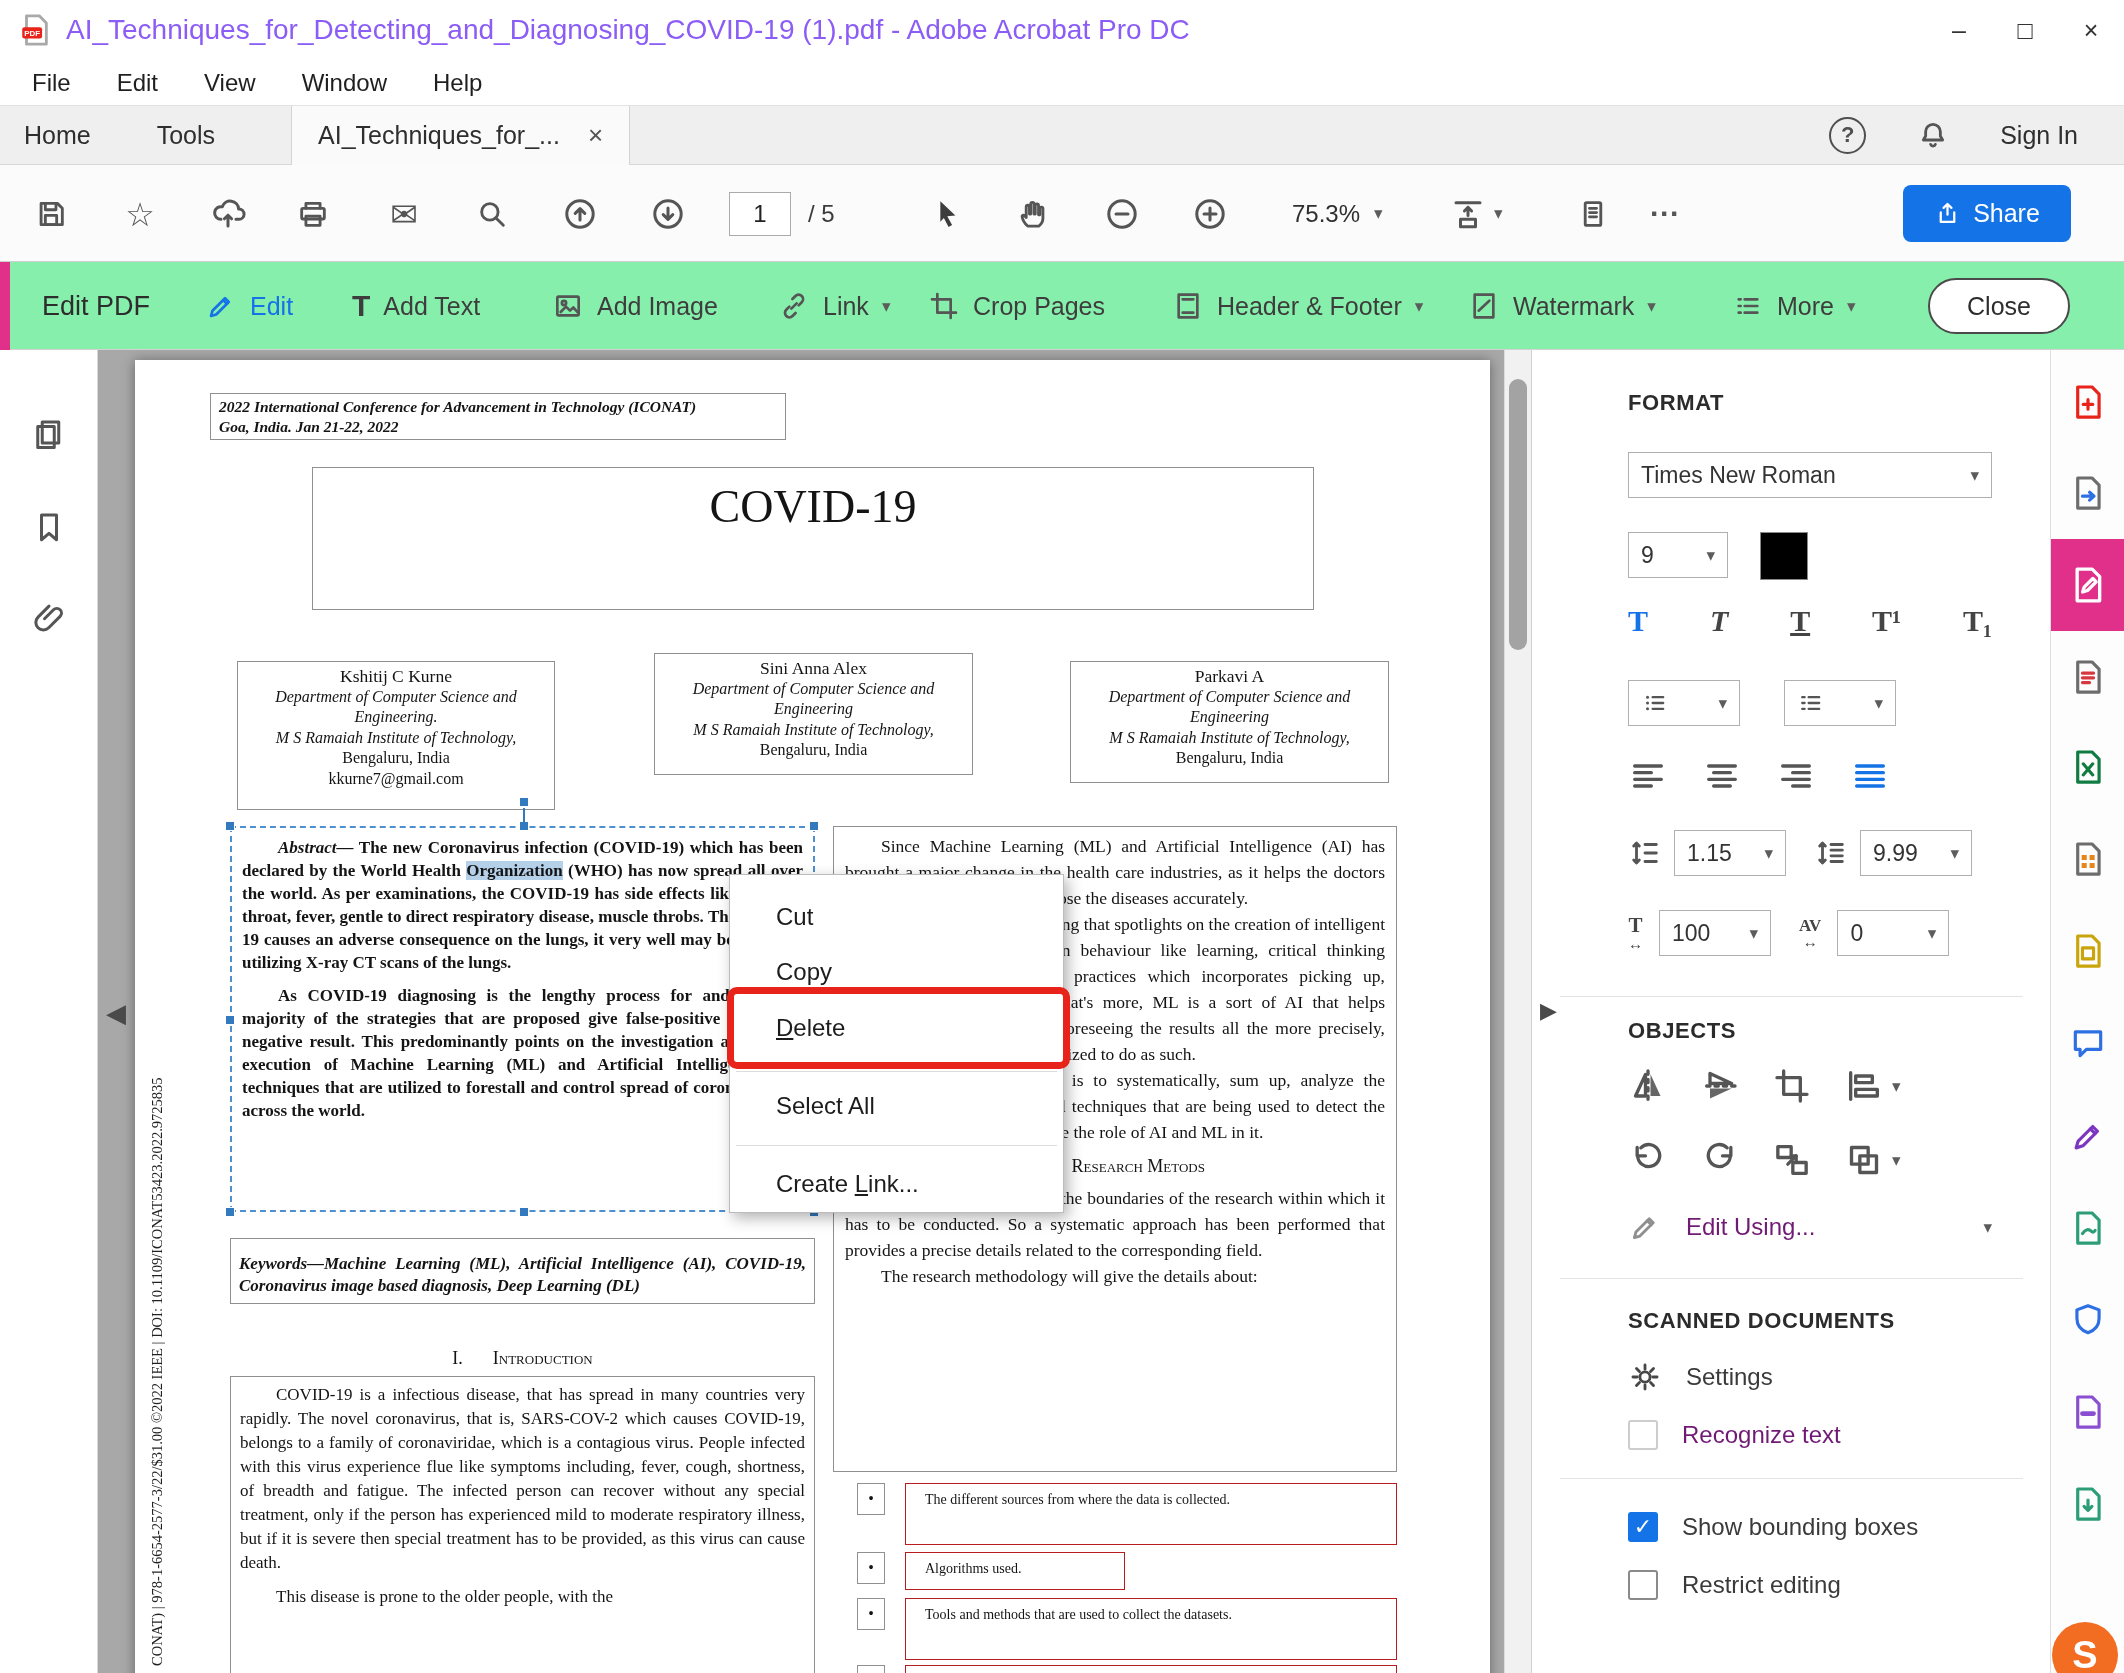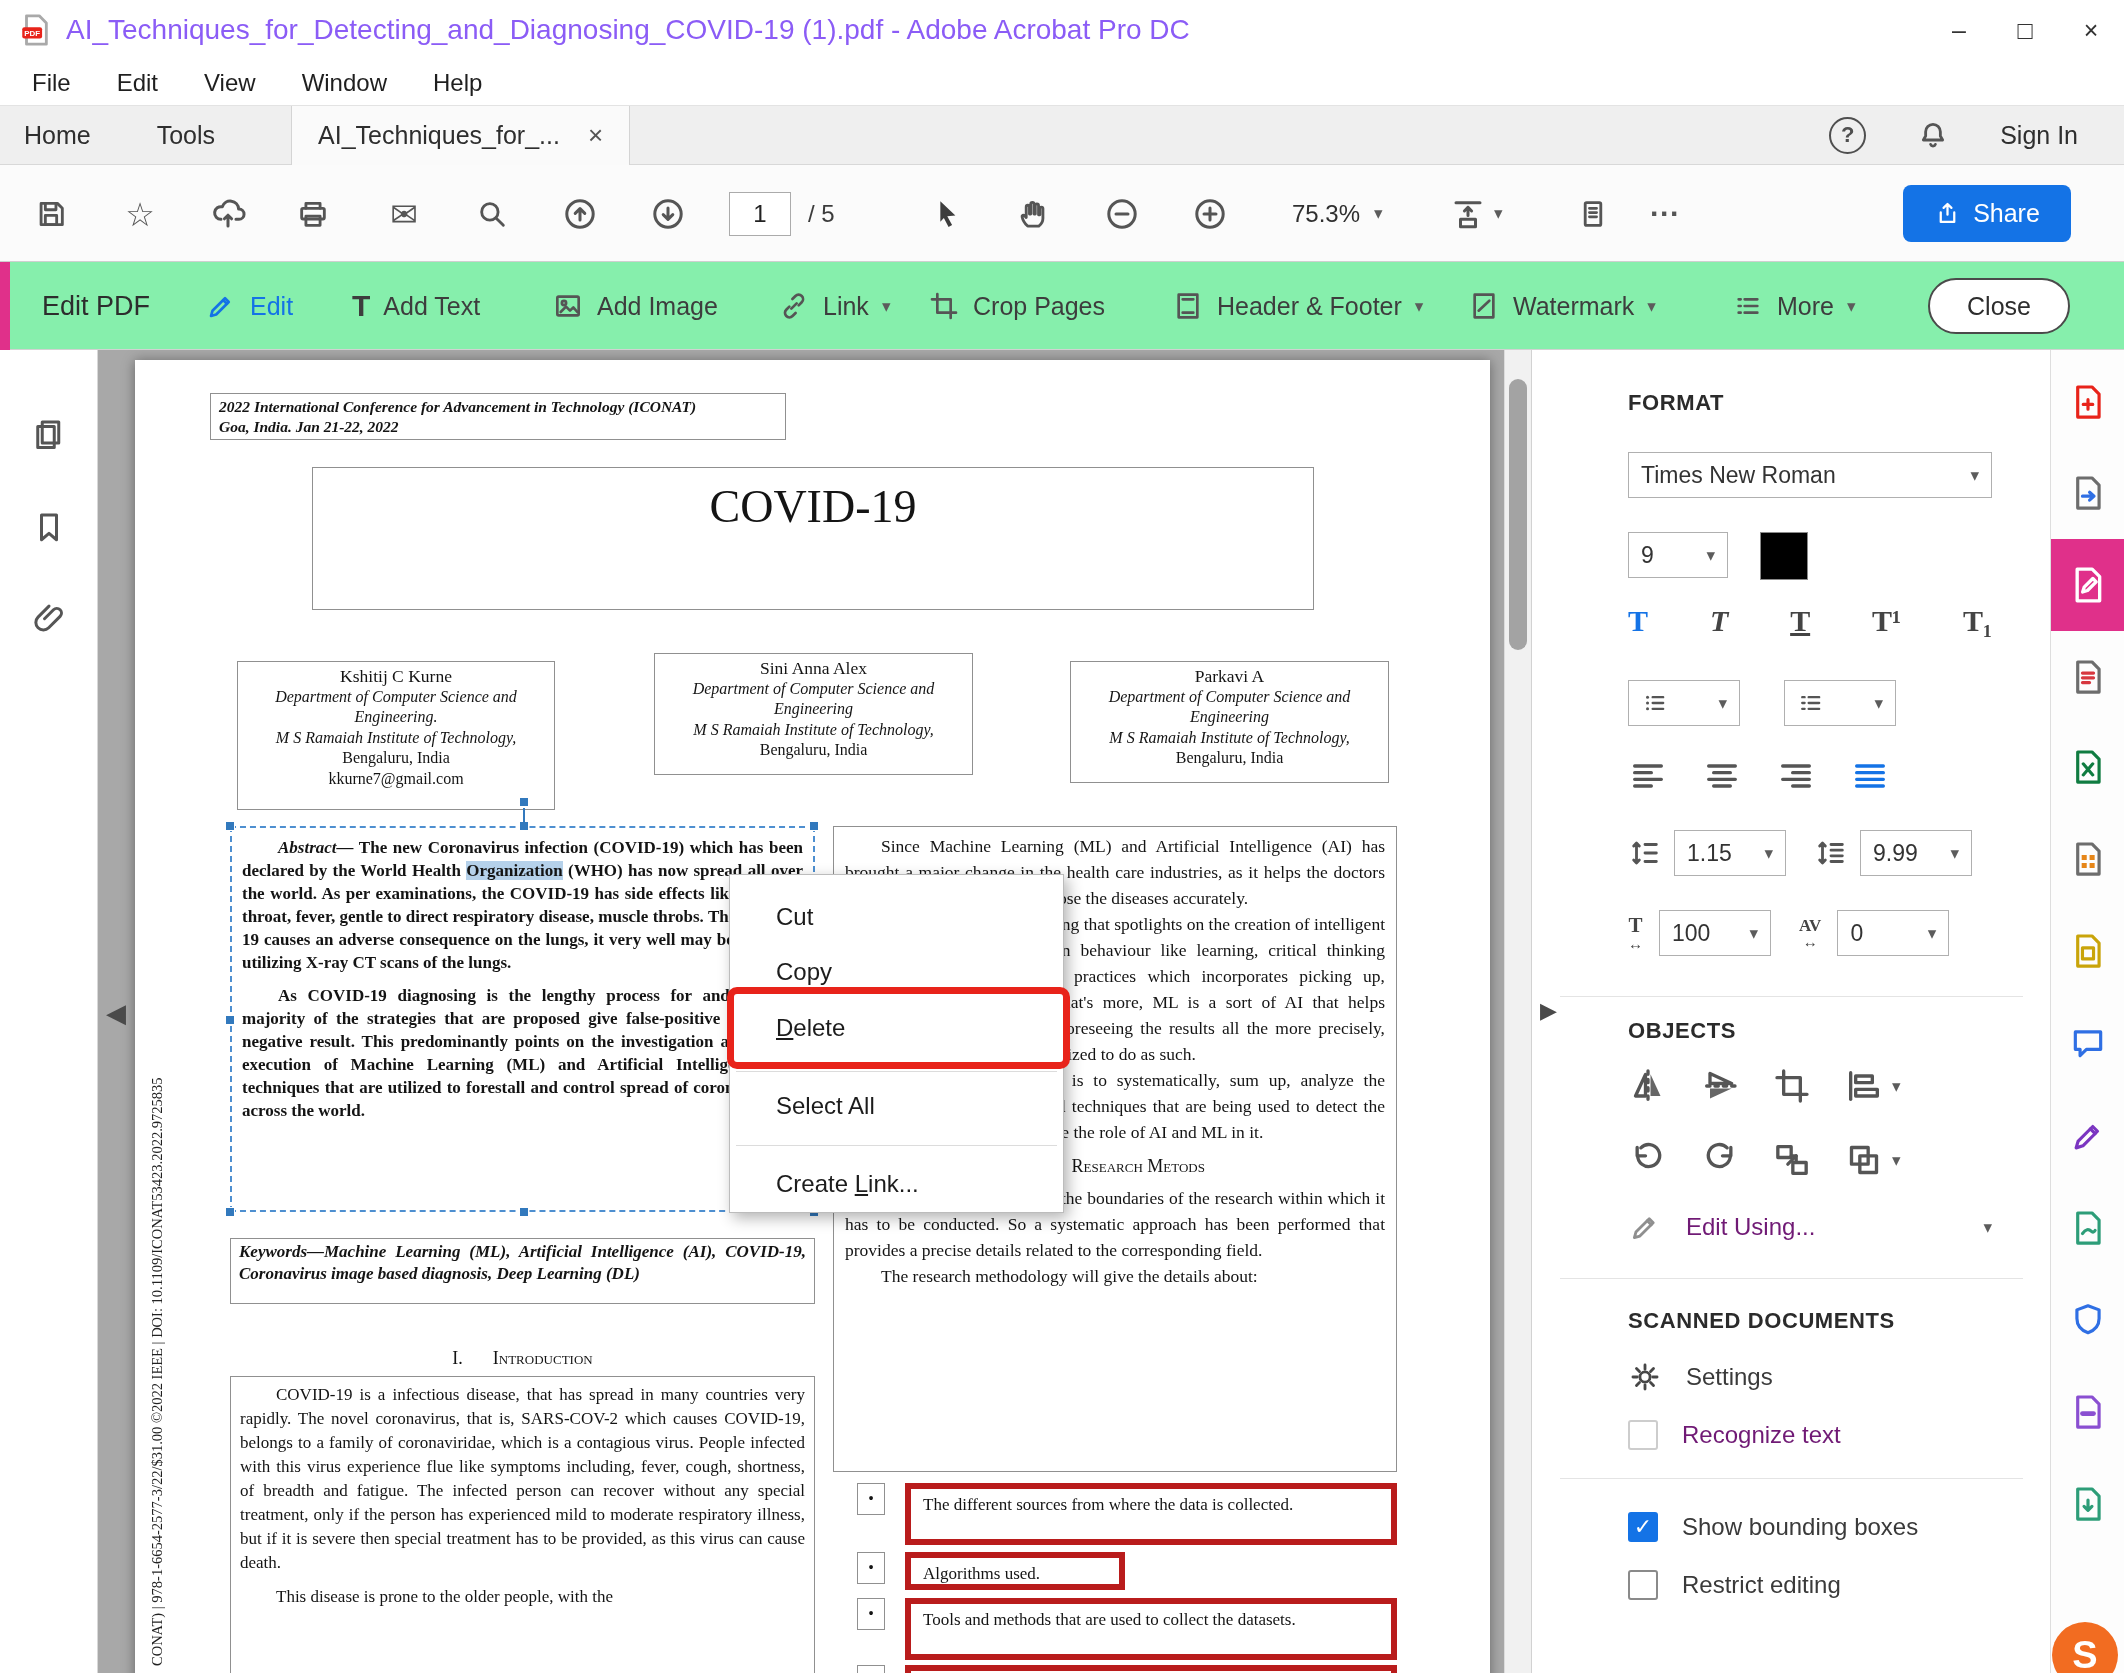--- a/index.html
+++ b/index.html
@@ -52,30 +52,30 @@
 .titlebox{left:177px;top:107px;width:1002px;height:143px;text-align:center;font-size:46px;line-height:63px;padding-top:7px}
 .authbox{text-align:center;font-size:16px;line-height:20.5px;padding-top:4px}
 .authbox .nm{font-size:17.5px}
 .it{font-style:italic}
 .selbox{position:absolute;left:95px;top:466px;width:585px;height:386px;border:2px dashed #4e8fd0;padding:8px 10px;font-size:17px;line-height:23px;font-weight:bold}
 .hl{background:#b5d1ea}
 .abl{font-style:italic}
 .pind{margin-top:10px;text-indent:36px}
 .ind{text-indent:36px}
 .hnd{position:absolute;width:10px;height:10px;background:#3279bd;border:1px solid #fff}
-.kwbox{left:95px;top:878px;width:585px;height:66px;padding:2px 8px;font-weight:bold;font-style:italic;font-size:17px;line-height:21.5px}
+.kwbox{left:95px;top:878px;width:585px;height:66px;padding:14px 8px;font-weight:bold;font-style:italic;font-size:17px;line-height:21.5px}
 .h1line{position:absolute;left:95px;top:988px;width:585px;text-align:center;font-size:18px}
 .sc{font-variant:small-caps}
 .hnum{margin-right:30px}
 .introbox{left:95px;top:1016px;width:585px;height:372px;padding:6px 9px;font-size:17px;line-height:24px}
 .rightcol{left:698px;top:466px;width:564px;height:646px;padding:6px 11px;font-size:17.5px;line-height:26px}
 .rightcol p{margin:0}
 .h2line{text-align:center;margin:8px 0 6px;font-size:18px}
 .bdot{position:absolute;width:28px;height:32px;border:1px solid #909090;display:flex;align-items:center;justify-content:center;font-size:16px}
-.btxt{position:absolute;border:6px solid #b91c1c;padding:3px 12px;font-size:17px;line-height:25px}
+.btxt{position:absolute;border:1px solid #b91c1c;padding:3px 19px;font-size:14px;line-height:25px}
 .siderot{position:absolute;left:14px;top:1306px;width:760px;transform:rotate(-90deg);transform-origin:0 0;font-size:14.5px;color:#222;white-space:nowrap;font-family:"Liberation Serif",serif}
 .vscroll{position:absolute;top:0;right:0;bottom:0;width:27px;background:#f1f1f1;border-left:1px solid #dcdcdc}
 .vthumb{position:absolute;left:4px;top:29px;width:18px;height:271px;background:#a3a3a3;border-radius:9px}
 .navarrow{position:absolute;font-size:26px;color:#4a4a4a}
 
 .ctx{position:absolute;left:631px;top:524px;width:335px;height:339px;background:#fff;border:1px solid #bcbcbc;box-shadow:4px 5px 14px rgba(0,0,0,.3);font-family:"Liberation Sans",sans-serif;font-size:24px;color:#1c1c1c}
 .ctxitem{position:absolute;left:0;right:0;height:52px;line-height:52px;padding-left:46px}
 .ctxsep{position:absolute;left:6px;right:6px;height:1px;background:#dcdcdc}
 .u{text-decoration:underline}
 .redbox{position:absolute;left:-3px;top:112px;width:343px;height:82px;border:7px solid #e8231a;border-radius:10px}

